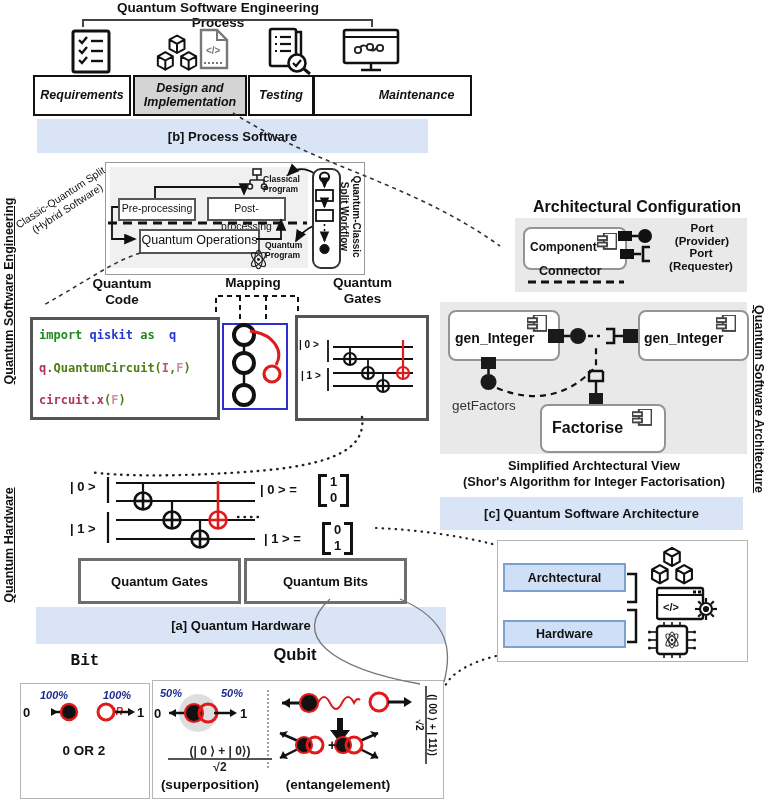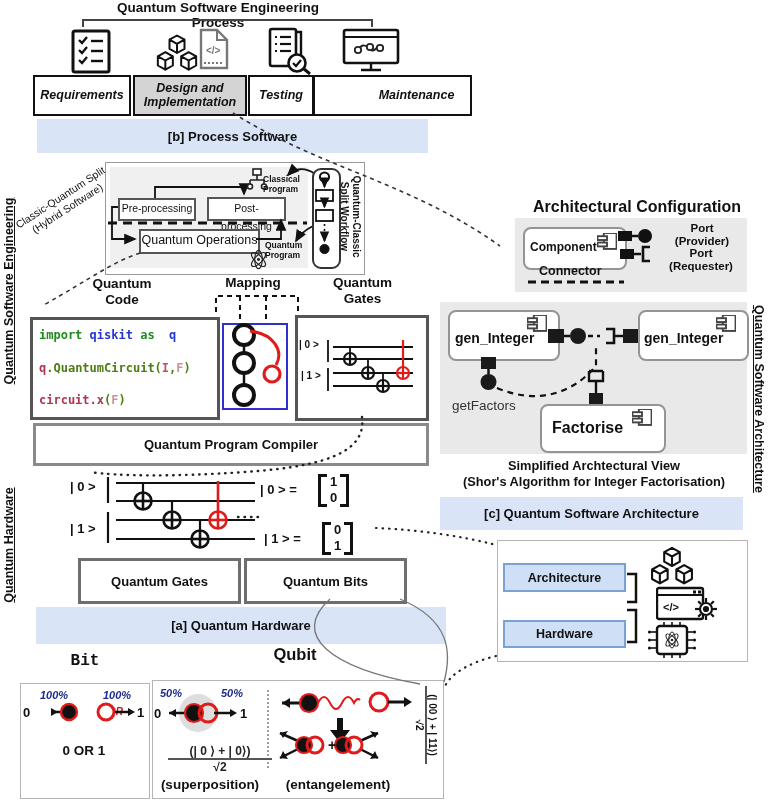--- a/index.html
+++ b/index.html
@@ -242,21 +242,20 @@
         <line x1="82" y1="71" x2="94" y2="71"></line>
     </g>
     <g stroke="#e01b1b" stroke-width="2.2" fill="#fff">
       <line x1="108" y1="25" x2="108" y2="52"></line>
       <circle cx="108" cy="58" r="6"></circle>
         <line x1="108" y1="52" x2="108" y2="64"></line>
         <line x1="102" y1="58" x2="114" y2="58"></line>
     </g>
   </svg>
 
-  <div class="abs gbox" style="left:33px;top:423px;width:390px;height:37px;border-color:#8a8a8a;">Quantum Program Compiler</div>
 
   <div class="abs b" style="left:70px;top:479px;width:36px;font-size:13px;">| 0 &gt;</div>
   <div class="abs b" style="left:70px;top:521px;width:36px;font-size:13px;">| 1 &gt;</div>
   <svg class="abs" style="left:70px;top:470px;" width="200" height="92">
     <g stroke="#111" stroke-width="2.2">
       <line x1="38" y1="7" x2="38" y2="33"></line>
         <line x1="38" y1="42" x2="38" y2="73"></line>
       <line x1="46" y1="13" x2="185" y2="13"></line>
         <line x1="46" y1="31" x2="185" y2="31"></line>
       <line x1="46" y1="50" x2="185" y2="50"></line>
@@ -314,21 +313,21 @@
   <div class="abs b it" style="left:76px;top:706px;font-size:10px;color:#cf1717;padding-left:32px;">OR</div>
   <div class="abs b" style="left:137px;top:705px;font-size:13px;">1</div>
   <svg class="abs" style="left:20px;top:683px;" width="128" height="114">
     <line x1="31" y1="29" x2="41" y2="29" stroke="#111" stroke-width="2.5"></line>
     <path d="M31,29 L38,25 V33 Z" fill="#111" transform="rotate(180 34.5 29)"></path>
     <circle cx="49" cy="29" r="8" fill="#111" stroke="#e01b1b" stroke-width="2.4"></circle>
     <circle cx="86" cy="29" r="8" fill="#fff" stroke="#e01b1b" stroke-width="3"></circle>
     <line x1="95" y1="29" x2="108" y2="29" stroke="#111" stroke-width="2.5"></line>
     <path d="M108,25 L115,29 L108,33 Z" fill="#111"></path>
   </svg>
-  <div class="abs b ctr" style="left:20px;top:743px;width:128px;font-size:13.5px;">0 OR 1</div>
+  <div class="abs b ctr" style="left:20px;top:743px;width:128px;font-size:13.5px;">0 OR 2</div>
 
   <div class="abs b ctr" style="left:255px;top:645px;width:80px;font-size:16.5px;">Qubit</div>
   <div class="abs thin" style="left:152px;top:680px;width:290px;height:117px;"></div>
   <div class="abs b it navy" style="left:160px;top:687px;font-size:11px;">50%</div>
   <div class="abs b it navy" style="left:221px;top:687px;font-size:11px;">50%</div>
   <div class="abs b" style="left:154px;top:706px;font-size:13px;">0</div>
   <div class="abs b" style="left:240px;top:706px;font-size:13px;">1</div>
   <svg class="abs" style="left:152px;top:680px;" width="290" height="117">
     <circle cx="46" cy="33" r="19" fill="#dedede"></circle>
     <line x1="17" y1="33" x2="33" y2="33" stroke="#111" stroke-width="2.5"></line>
@@ -433,21 +432,21 @@
     <path d="M57,86 C95,102 130,94 156,64 L156,44" fill="none" stroke="#111" stroke-width="2.2" stroke-dasharray="6,5"></path>
     <path d="M149,69 H163 M149,69 V79 H163 V69" fill="none" stroke="#111" stroke-width="2.4"></path>
     <line x1="156" y1="79" x2="156" y2="91" stroke="#111" stroke-width="2.4"></line>
     <rect x="149" y="91" width="14" height="11" fill="#1a1a1a"></rect>
   </svg>
   <div class="abs b ctr pl" style="left:448px;top:458px;width:292px;font-size:12.8px;line-height:1.25;">Simplified Archtectural View
 (Shor's Algorithm for Integer Factorisation)</div>
 
   <div class="abs banner" style="left:440px;top:497px;width:303px;height:33px;">[c] Quantum Software Architecture</div>
   <div class="abs thin" style="left:497px;top:540px;width:249px;height:120px;"></div>
-  <div class="abs layer" style="left:503px;top:563px;width:119px;height:25px;">Architecture</div>
+  <div class="abs layer" style="left:503px;top:563px;width:119px;height:25px;">Archtectural</div>
   <div class="abs layer" style="left:503px;top:620px;width:119px;height:24px;">Hardware</div>
   <svg class="abs" style="left:497px;top:540px;" width="249" height="120">
     <path d="M130,34 h9 v28 h-9 M130,70 h9 v32 h-9" fill="none" stroke="#111" stroke-width="2.5"></path>
   </svg>
   <svg class="abs" style="left:646px;top:546px;" width="52" height="40" viewBox="0 0 60 46">
       <use href="#sym-cubes"></use>
     </svg>
   <svg class="abs" style="left:656px;top:585px;" width="66" height="38">
     <rect x="1" y="3" width="46" height="31" rx="2" fill="#fff" stroke="#111" stroke-width="2.4"></rect>
     <line x1="1" y1="10" x2="47" y2="10" stroke="#111" stroke-width="2"></line>

